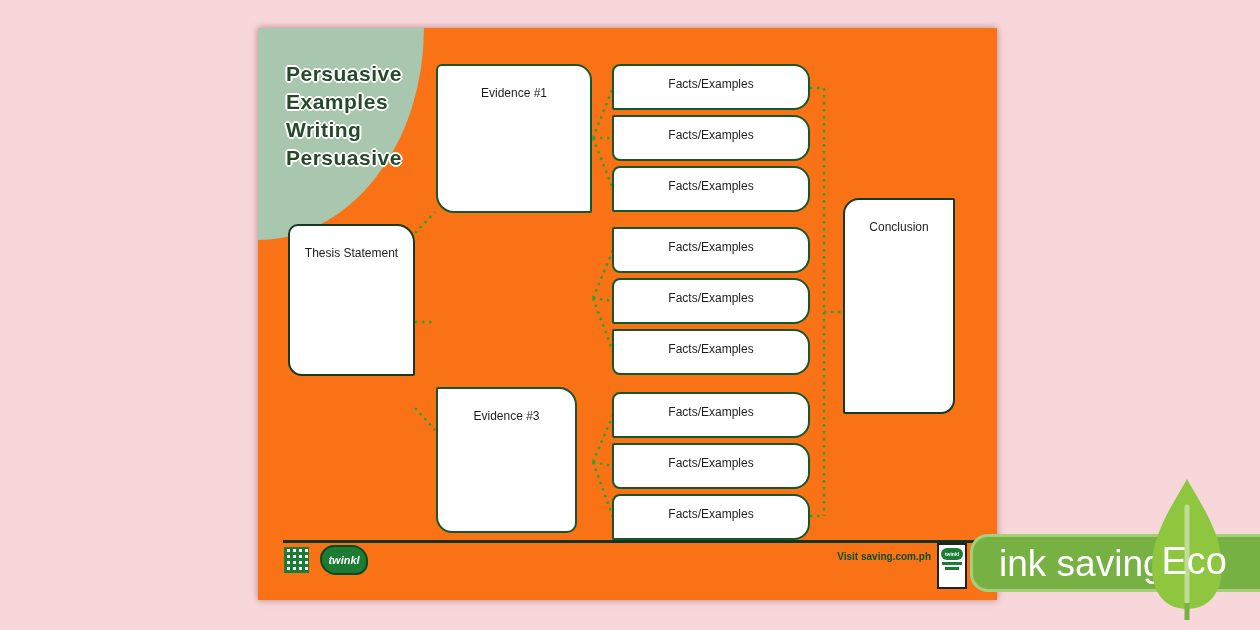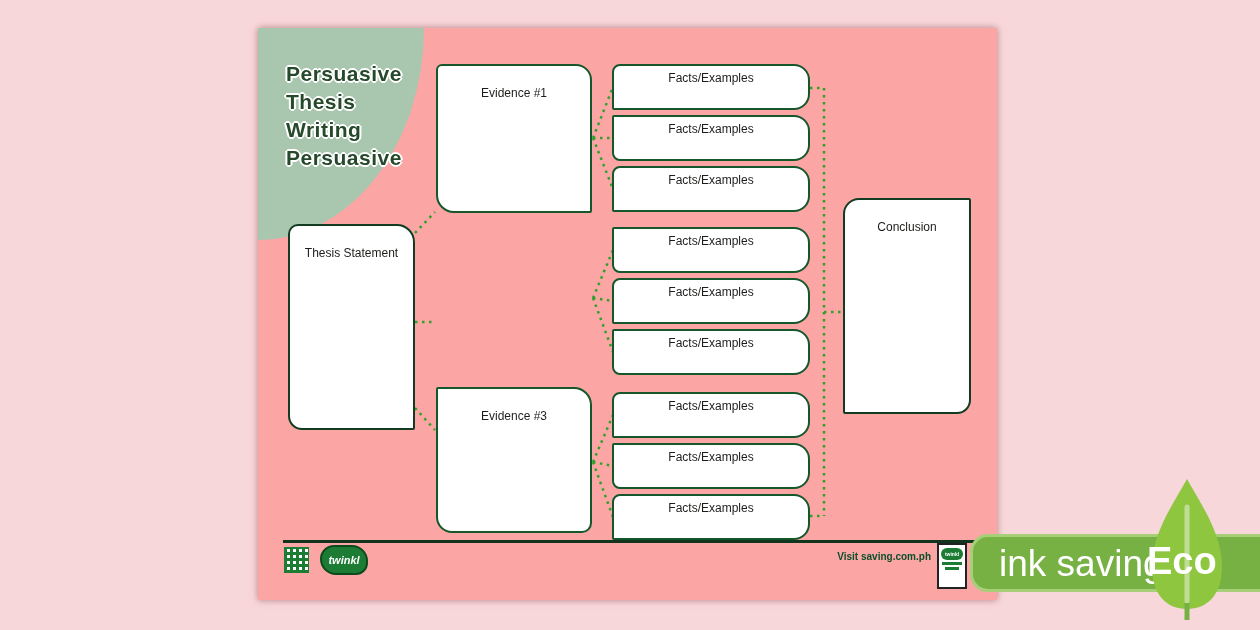--- a/index.html
+++ b/index.html
@@ -3,21 +3,21 @@
 <meta charset="utf-8">
 <style>
   * { box-sizing: border-box; margin: 0; padding: 0; }
   html, body { width: 1260px; height: 630px; overflow: hidden; }
   body { font-family: "Liberation Sans", sans-serif; background: #f8d7da; }
   .stage { position: relative; width: 1260px; height: 630px; background: #f8d7da; }
 
   
   .page {
     position: absolute; left: 258px; top: 28px; width: 739px; height: 572px;
-    background: #fca5a5;
+    background: #f97316;
     box-shadow: 0 0 7px rgba(125, 58, 58, 0.55);
   }
 
   
   .title-blob {
     position: absolute; left: 0; top: 0; width: 166px; height: 212px;
     background: #a9c6ae;
     border-bottom-right-radius: 100% 100%;
   }
   .page-title {
@@ -28,30 +28,30 @@
                  -1px -1px 0 #fff, 1px -1px 0 #fff, -1px 1px 0 #fff, 1px 1px 0 #fff;
   }
 
   
   .obox {
     position: absolute; background: #fff;
     border: 2px solid #15572b;
     text-align: center; font-size: 12px; color: #1d1d1b; padding-top: 20px;
   }
   .obox .lbl { display: inline-block; }
-  .box-thesis     { left: 30px;  top: 196px; width: 127px; height: 206px; border-color: #123b21; border-radius: 10px 18px 2px 14px; }
+  .box-thesis     { left: 30px;  top: 196px; width: 127px; height: 152px; border-color: #123b21; border-radius: 10px 18px 2px 14px; }
   .box-evidence1  { left: 178px; top: 36px;  width: 156px; height: 149px; border-radius: 6px 16px 2px 18px; }
   .box-evidence2  { left: 178px; top: 198px; width: 156px; height: 144px; border-radius: 2px 18px 14px 16px; }
-  .box-evidence3  { left: 178px; top: 359px; width: 156px; height: 146px; border-radius: 2px 18px 10px 16px; }
-  .box-conclusion { left: 585px; top: 170px; width: 128px; height: 216px; border-color: #123b21; border-radius: 16px 2px 14px 2px; }
+  .box-evidence3  { left: 178px; top: 359px; width: 141px; height: 146px; border-radius: 2px 18px 10px 16px; }
+  .box-conclusion { left: 585px; top: 170px; width: 112px; height: 216px; border-color: #123b21; border-radius: 16px 2px 14px 2px; }
 
   .facts {
     position: absolute; left: 354px; width: 198px; height: 46px;
     background: #fff; border: 2px solid #15572b;
-    text-align: center; font-size: 12px; color: #1d1d1b; padding-top: 5px;
+    text-align: center; font-size: 12px; color: #1d1d1b; padding-top: 11px;
   }
   .facts.ra { border-radius: 8px 16px 16px 2px; }
   .facts.rb { border-radius: 2px 16px 16px 8px; }
   .f1 { top: 36px; }  .f2 { top: 87px; }  .f3 { top: 138px; }
   .f4 { top: 199px; } .f5 { top: 250px; } .f6 { top: 301px; }
   .f7 { top: 364px; } .f8 { top: 415px; } .f9 { top: 466px; }
 
   
   svg.connectors { position: absolute; left: 0; top: 0; pointer-events: none; }
   svg.connectors line {
@@ -98,35 +98,35 @@
     z-index: 5;
   }
   .ink-banner .ink-label {
     position: absolute; left: 26px; top: 4px;
     color: #ffffff; font-size: 37px; line-height: 46px; font-weight: normal;
   }
   .eco-leaf {
     position: absolute; left: 1147px; top: 477px; width: 80px; height: 144px; z-index: 6;
   }
   .eco-label {
-    position: absolute; left: 1147px; top: 540px; width: 80px; text-align: left;
-    color: #ffffff; font-size: 38px; font-weight: bold; z-index: 7;
+    position: absolute; left: 1147px; top: 540px; width: 80px; text-align: right;
+    color: #ffffff; font-size: 38px; font-weight: normal; z-index: 7;
   }
 </style>
 </head>
 <body>
 
 <div class="stage">
 
   <div class="page">
 
     <div class="title-blob"></div>
     <div class="page-title">
       <div>Persuasive</div>
-      <div>Thesis</div>
+      <div>Examples</div>
       <div>Writing</div>
       <div>Persuasive</div>
     </div>
 
     <svg class="connectors" width="739" height="572" viewBox="0 0 739 572">
 
       <line x1="157" y1="205" x2="177" y2="184"></line>
       <line x1="157" y1="294" x2="177" y2="294"></line>
       <line x1="157" y1="380" x2="177" y2="402"></line>
 

